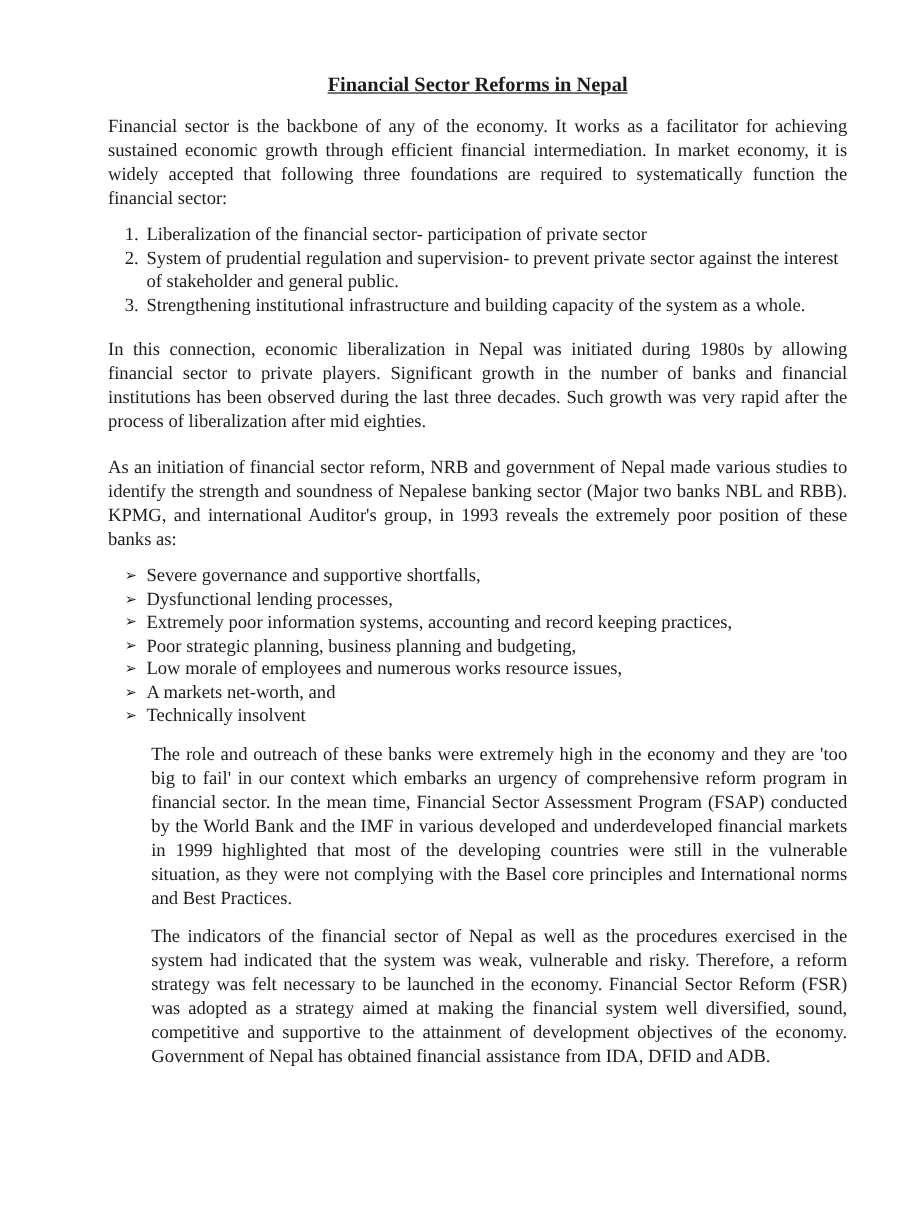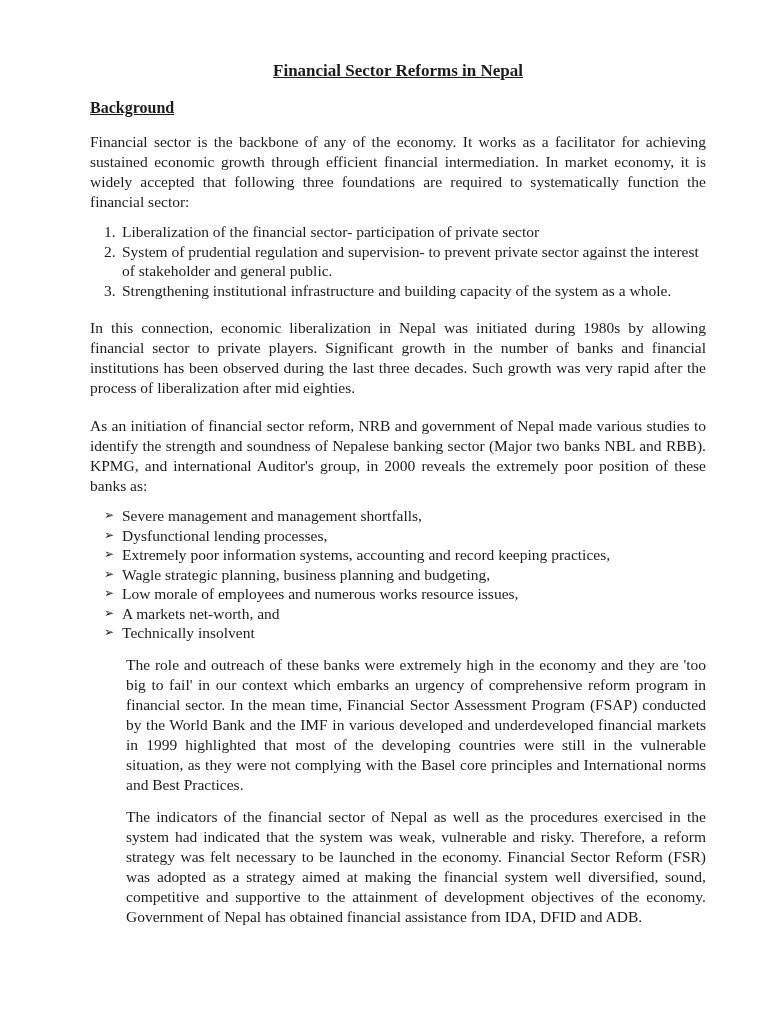--- a/index.html
+++ b/index.html
@@ -77,59 +77,58 @@
   .para-gap-md { margin-top: 12px; margin-left: 36px; }
 </style>
 </head>
 <body>
 
 <div class="page">
 
   <h1 class="doc-title">Financial Sector Reforms in Nepal</h1>
 
 
-  <h2 class="section-heading">Background</h2>
 
   <p class="para">Financial sector is the backbone of any of the economy. It works as a facilitator for achieving sustained economic growth through efficient financial intermediation. In market economy, it is widely accepted that following three foundations are required to systematically function the financial sector:</p>
 
   <ol class="numlist">
     <li>
       <span class="num">1.</span>
       <span class="li-text">Liberalization of the financial sector- participation of private sector</span>
     </li>
     <li>
       <span class="num">2.</span>
       <span class="li-text">System of prudential regulation and supervision- to prevent private sector against the interest of stakeholder and general public.</span>
     </li>
     <li>
       <span class="num">3.</span>
       <span class="li-text">Strengthening institutional infrastructure and building capacity of the system as a whole.</span>
     </li>
   </ol>
 
   <p class="para para-gap-lg">In this connection, economic liberalization in Nepal was initiated during 1980s by allowing financial sector to private players. Significant growth in the number of banks and financial institutions has been observed during the last three decades. Such growth was very rapid after the process of liberalization after mid eighties.</p>
 
-  <p class="para para-gap-lg">As an initiation of financial sector reform, NRB and government of Nepal made various studies to identify the strength and soundness of Nepalese banking sector (Major two banks NBL and RBB). KPMG, and international Auditor's group, in 2000 reveals the extremely poor position of these banks as:</p>
+  <p class="para para-gap-lg">As an initiation of financial sector reform, NRB and government of Nepal made various studies to identify the strength and soundness of Nepalese banking sector (Major two banks NBL and RBB). KPMG, and international Auditor's group, in 1993 reveals the extremely poor position of these banks as:</p>
 
   <ul class="arrowlist">
     <li>
       <span class="arrow">➢</span>
-      <span class="li-text">Severe management and management shortfalls,</span>
+      <span class="li-text">Severe governance and supportive shortfalls,</span>
     </li>
     <li>
       <span class="arrow">➢</span>
       <span class="li-text">Dysfunctional lending processes,</span>
     </li>
     <li>
       <span class="arrow">➢</span>
       <span class="li-text">Extremely poor information systems, accounting and record keeping practices,</span>
     </li>
     <li>
       <span class="arrow">➢</span>
-      <span class="li-text">Wagle strategic planning, business planning and budgeting,</span>
+      <span class="li-text">Poor strategic planning, business planning and budgeting,</span>
     </li>
     <li>
       <span class="arrow">➢</span>
       <span class="li-text">Low morale of employees and numerous works resource issues,</span>
     </li>
     <li>
       <span class="arrow">➢</span>
       <span class="li-text">A markets net-worth, and</span>
     </li>
     <li>

